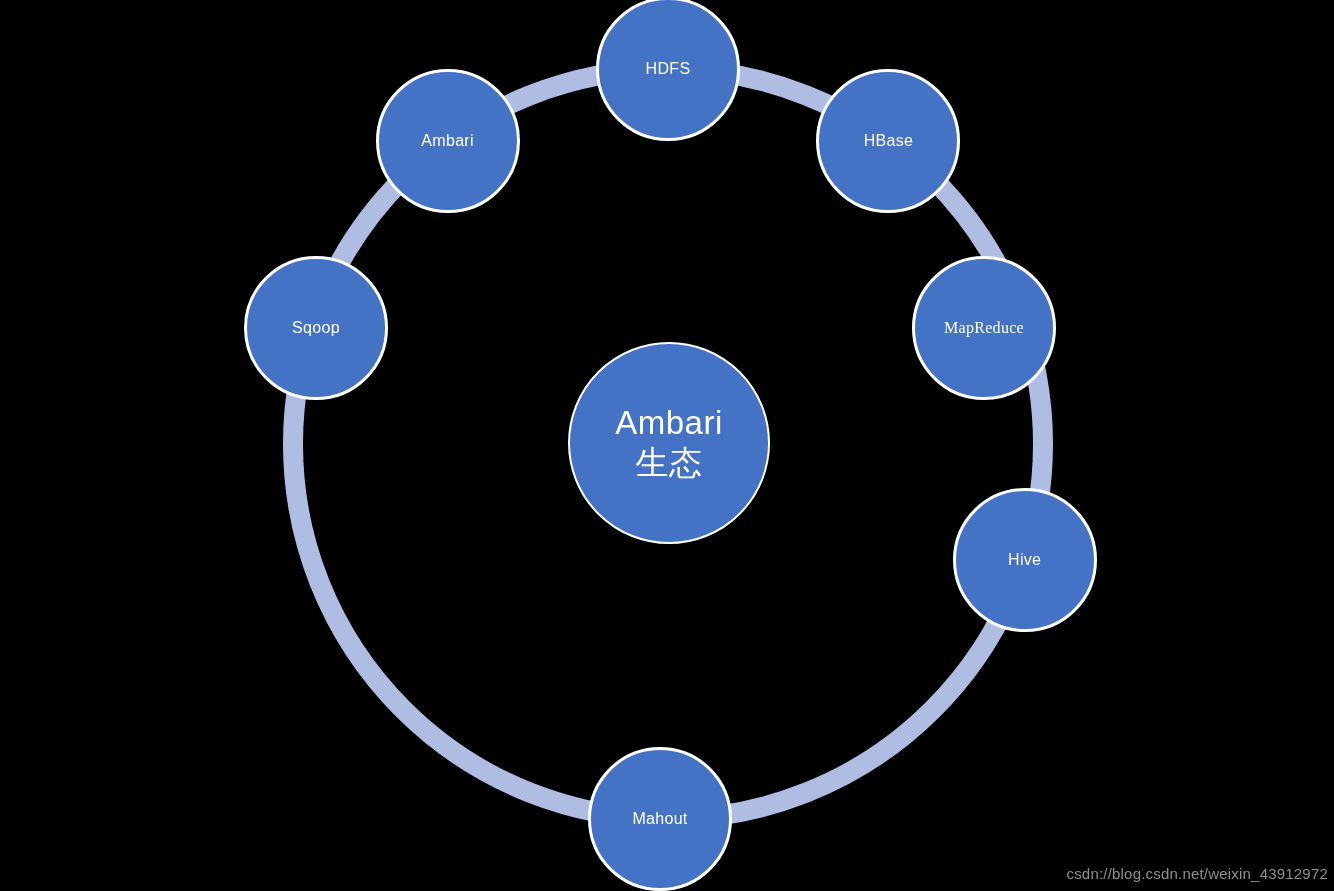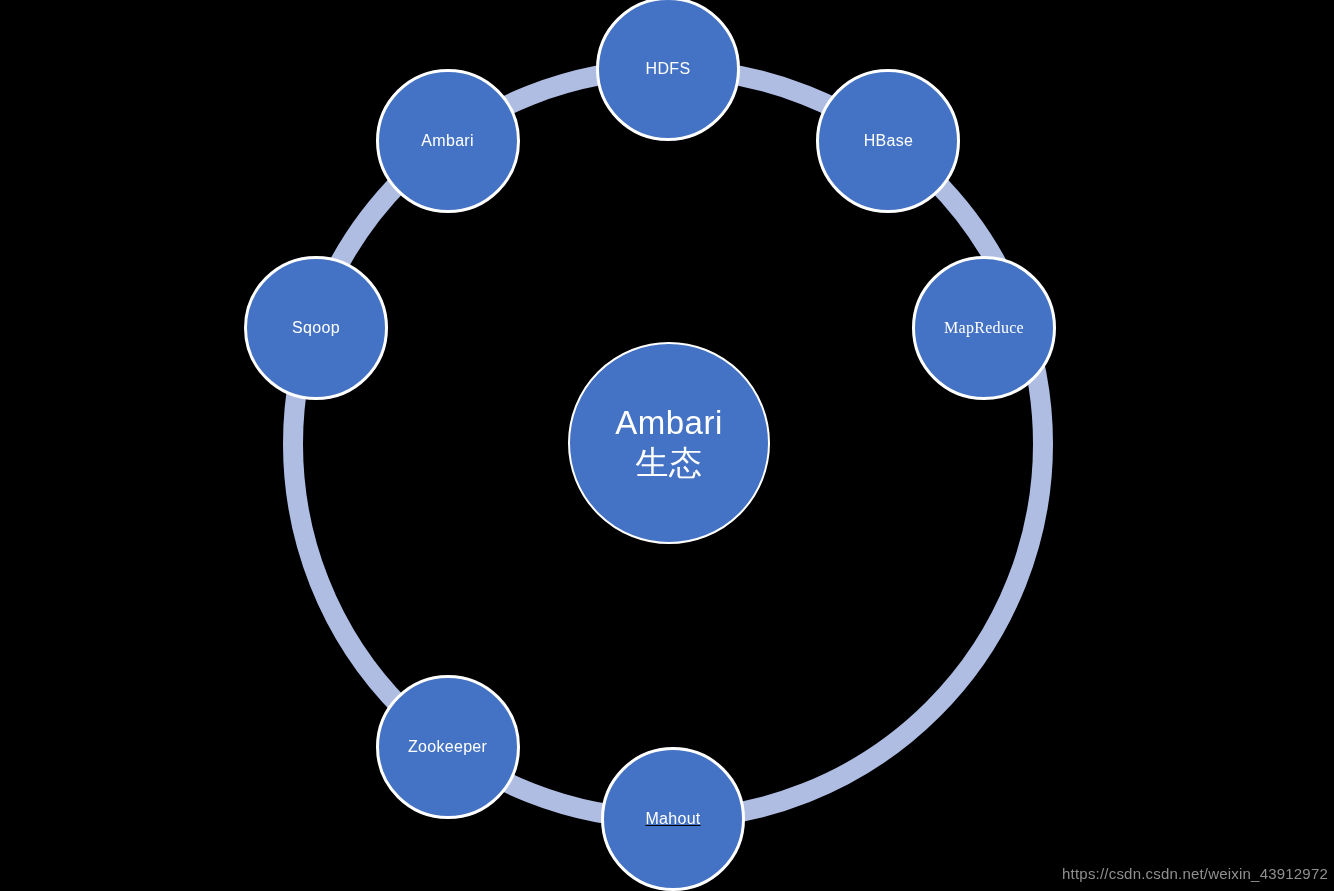--- a/index.html
+++ b/index.html
@@ -79,36 +79,36 @@
 
   <svg class="ring-svg" width="1334" height="891" viewBox="0 0 1334 891">
     <circle cx="668" cy="444" r="375" fill="none" stroke-width="20" stroke="#AFBDE3"></circle>
   </svg>
 
   <div class="center-node">
     <span class="line">Ambari</span>
     <span class="line">生态</span>
   </div>
 
-  <div class="watermark">https://csdn.csdn.net/weixin_43912972</div>
+  <div class="watermark">csdn://blog.csdn.net/weixin_43912972</div>
 
 <div class="node" style="left: 596px; top: -3px;">
       <span>HDFS</span>
     </div>
     <div class="node" style="left: 816.419px; top: 68.6186px; text-align: center;">
       <span>HBase</span>
     </div>
     <div class="node" style="left: 912px; top: 256.119px; font-family: Liberation Serif, serif;">
       <span>MapReduce</span>
     </div>
-    <div class="node" style="left: 601px; top: 747px; text-decoration: underline;">
+    <div class="node" style="left: 952.646px; top: 487.881px;">
+      <span>Hive</span>
+    </div>
+    <div class="node" style="left: 588px; top: 747px;">
       <span>Mahout</span>
-    </div>
-    <div class="node" style="left: 375.581px; top: 675.381px;">
-      <span>Zookeeper</span>
     </div>
     <div class="node" style="left: 244px; top: 256.119px;">
       <span>Sqoop</span>
     </div>
     <div class="node" style="left: 375.581px; top: 68.6186px; justify-content: center;">
       <span>Ambari</span>
     </div>
   </div>
 
 </body></html>

